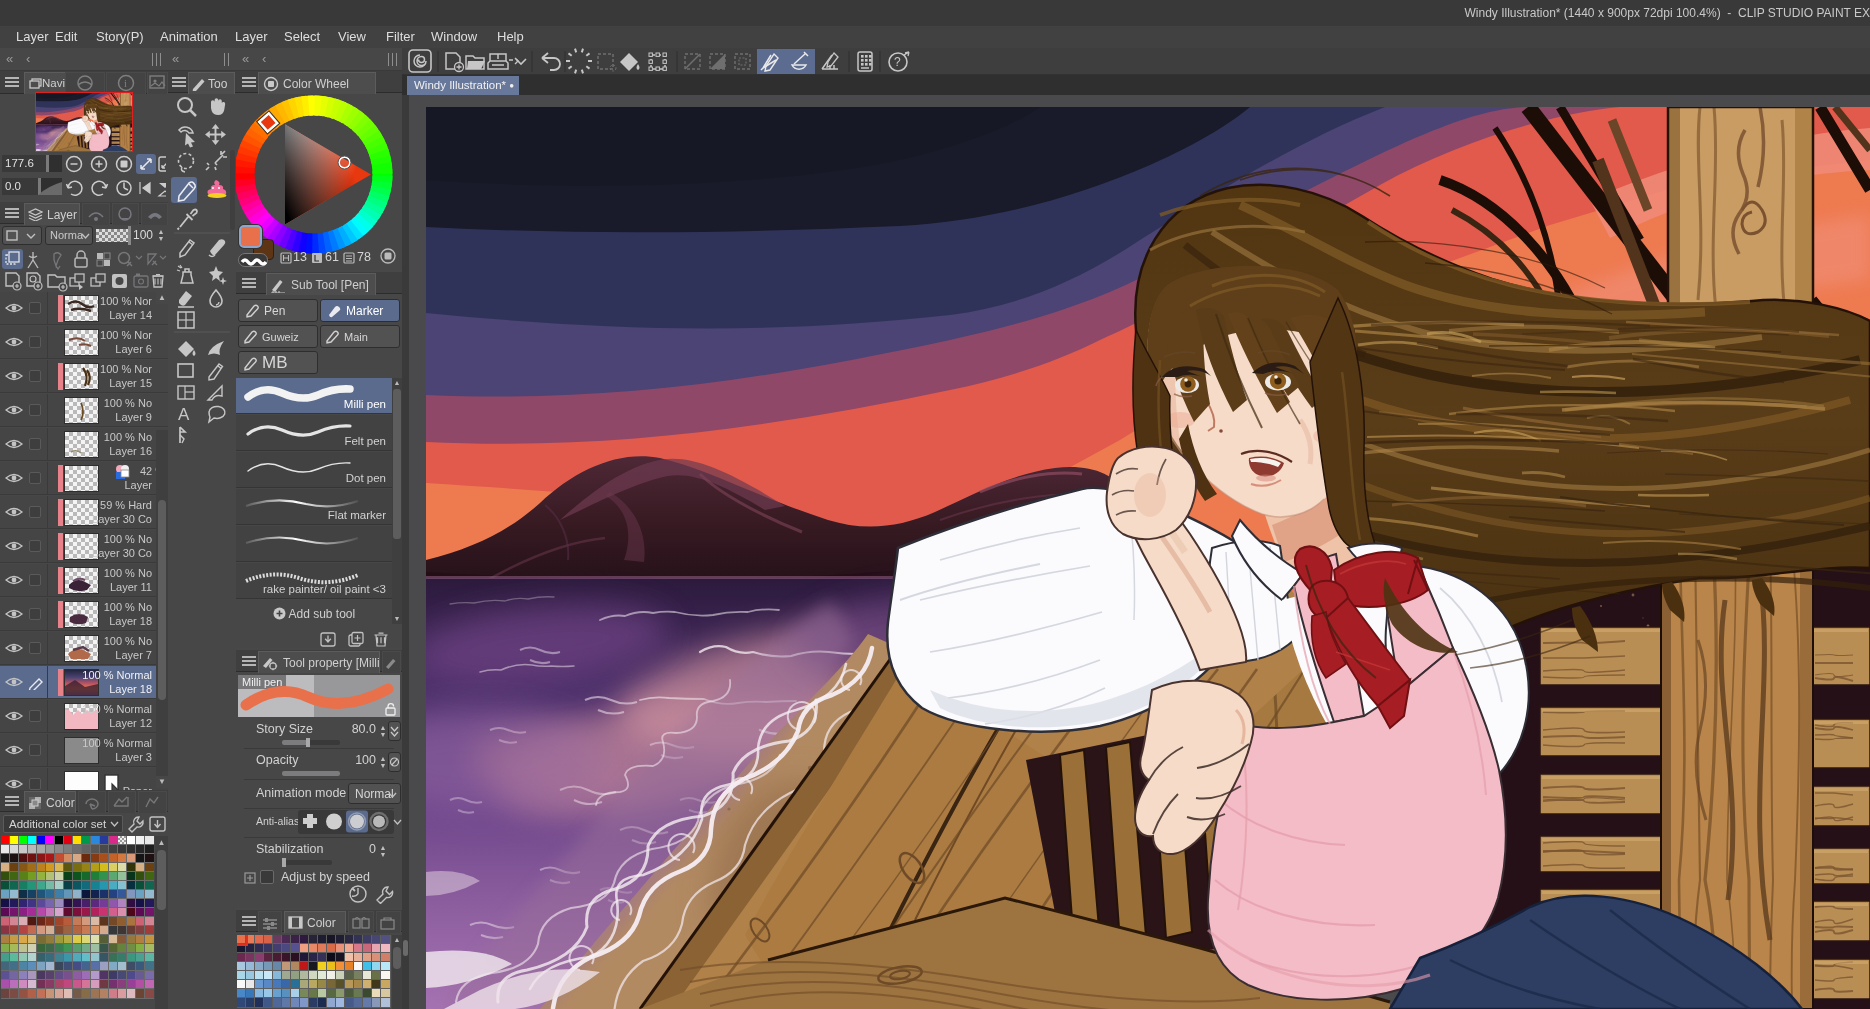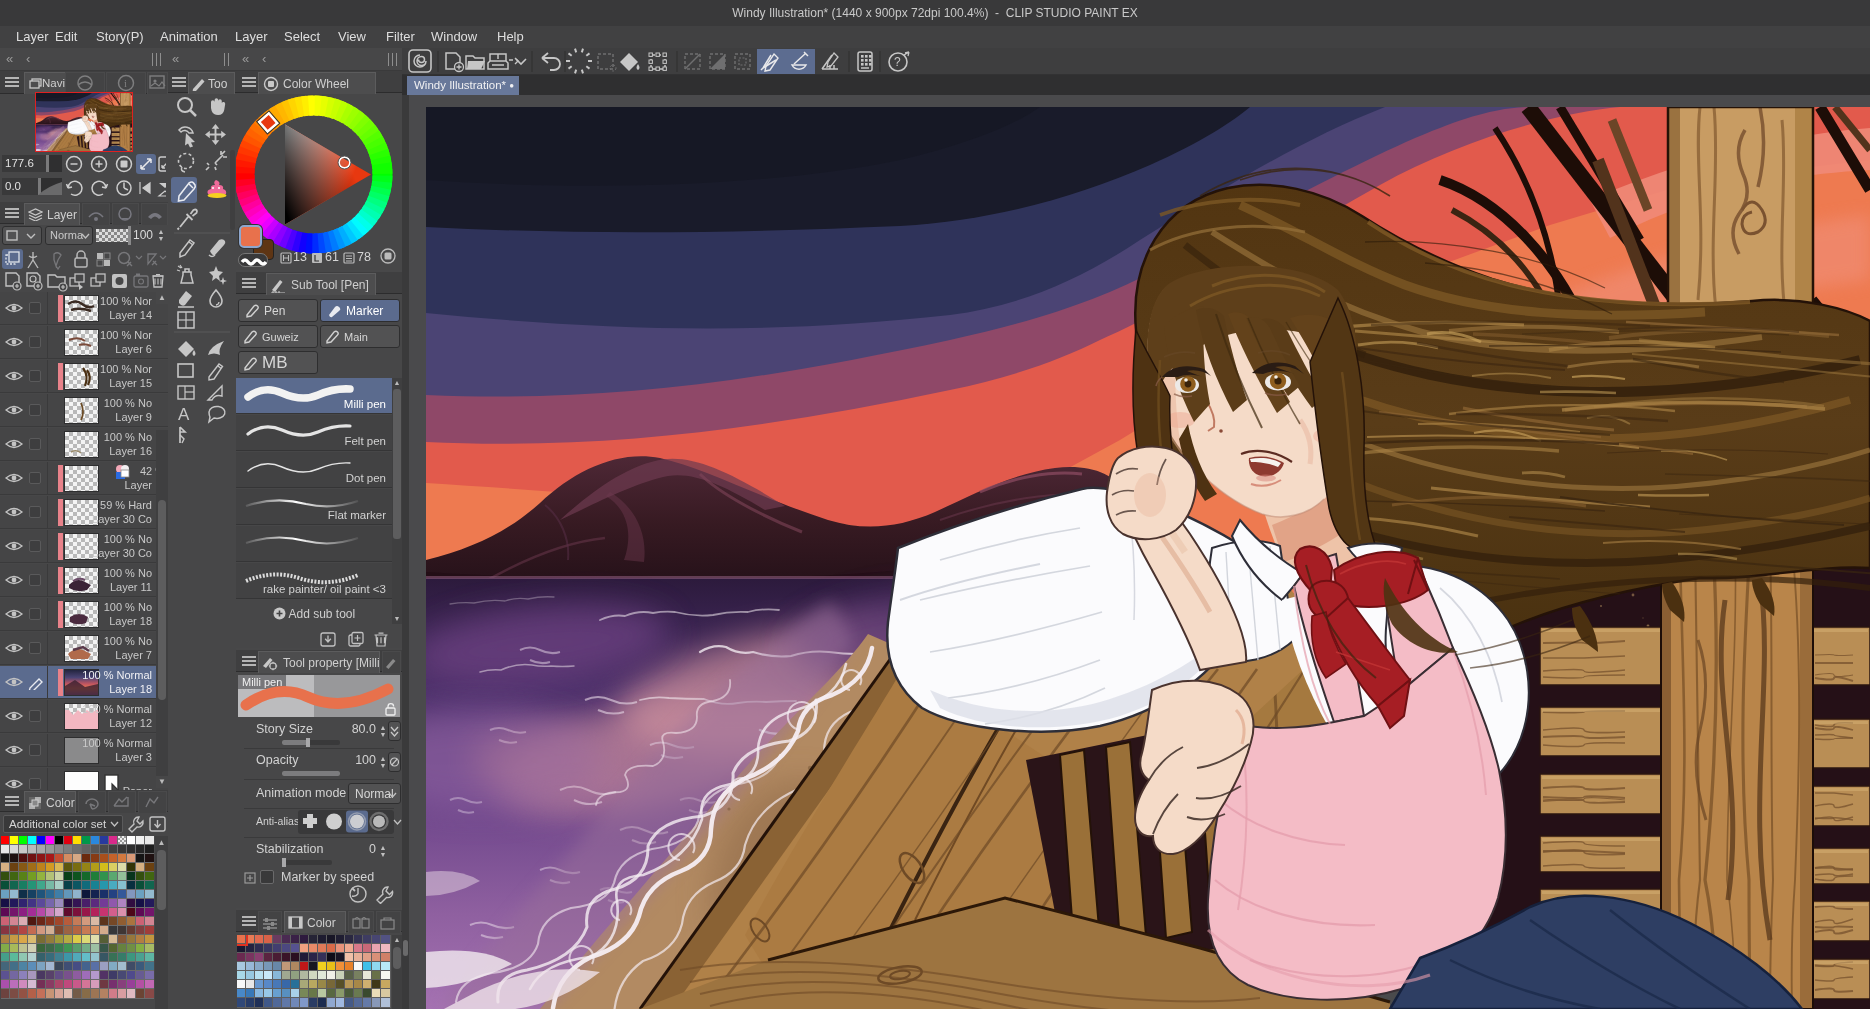--- a/index.html
+++ b/index.html
@@ -1,19 +1,19 @@
 <!DOCTYPE html>
 <html><head><meta charset="utf-8">
 <style>
 *{margin:0;padding:0;box-sizing:border-box;}
 html,body{width:1870px;height:1009px;overflow:hidden;background:#484849;
 font-family:"Liberation Sans",sans-serif;-webkit-font-smoothing:antialiased;}
 .abs{position:absolute;}
 #titlebar{position:absolute;left:0;top:0;width:1870px;height:26px;background:#39393a;
-color:#c9c9c9;font-size:12px;text-align:center;line-height:26px;}
+color:#c9c9c9;font-size:12px;text-align:right;line-height:26px;}
 #menubar{position:absolute;left:0;top:26px;width:1870px;height:22px;background:#414142;
 color:#dedede;font-size:13px;line-height:22px;}
 #menubar span{position:absolute;top:0;}
 .collrow{position:absolute;color:#9a9a9a;font-size:12px;}
 .panel{position:absolute;background:#474748;}
 .phead{position:absolute;left:0;right:0;top:0;height:23px;background:#3f3f40;border-bottom:1px solid #2c2c2d;}
 .ptab{position:absolute;height:22px;background:#4d4d4e;border:1px solid #5c5c5d;border-bottom:none;
 color:#cfcfcf;font-size:12px;line-height:21px;}
 .ptab.dim{background:#434344;color:#8a8a8a;border-color:#4a4a4b;}
 .ham{position:absolute;width:14px;height:10px;border-top:2px solid #b5b5b5;border-bottom:2px solid #b5b5b5;}
@@ -2258,21 +2258,21 @@
     <div class="abs" style="left:46px;top:210px;width:50px;height:5px;background:#39393a;border-radius:2px">
       <div class="abs" style="left:0px;top:-2px;width:4px;height:9px;background:#a8a8aa"></div>
     </div>
     <div class="abs" style="left:112px;top:192px;width:28px;text-align:right;color:#d2d2d2;font-size:12.5px;">0</div>
     <div class="ud" style="left:142px;top:194px">▲<br>▼</div>
     <svg width="12" height="12" style="position:absolute;left:8px;top:222px">
       <rect x="1" y="1" width="10" height="10" fill="none" stroke="#9a9a9a" stroke-width="1.2"></rect>
       <path d="M3 6 h6 M6 3 v6" stroke="#9a9a9a" stroke-width="1.2"></path>
     </svg>
     <div class="abs" style="left:24px;top:220px;width:14px;height:14px;background:#39393a;border:1px solid #6a6a6b;border-radius:2px"></div>
-    <div class="abs" style="left:45px;top:220px;color:#d2d2d2;font-size:12.5px;">Marker by speed</div>
+    <div class="abs" style="left:45px;top:220px;color:#d2d2d2;font-size:12.5px;">Adjust by speed</div>
     <svg width="50" height="20" style="position:absolute;right:4px;bottom:4px">
       <circle cx="10" cy="10" r="8" fill="none" stroke="#c2c2c2" stroke-width="1.4"></circle>
       <path d="M10 10 L10 4 M10 10 a6 6 0 0 1 -6 2" fill="none" stroke="#c2c2c2" stroke-width="1.4"></path>
       <path d="M4 4 l3 3" stroke="#c2c2c2" stroke-width="1.8"></path>
       <path d="M40 3 a5 5 0 0 0 -5 7 l-6 6 3.5 3.5 6 -6 a5 5 0 0 0 6 -6 l-3 3 -3.5 -3.5 z" fill="none" stroke="#c2c2c2" stroke-width="1.4"></path>
     </svg>
   </div>
 <div class="panel" style="left:236px;top:910px;width:166px;height:99px">
     <div class="phead" style="height:22px"></div>
     <div class="ham" style="left:6px;top:6px;"></div>

